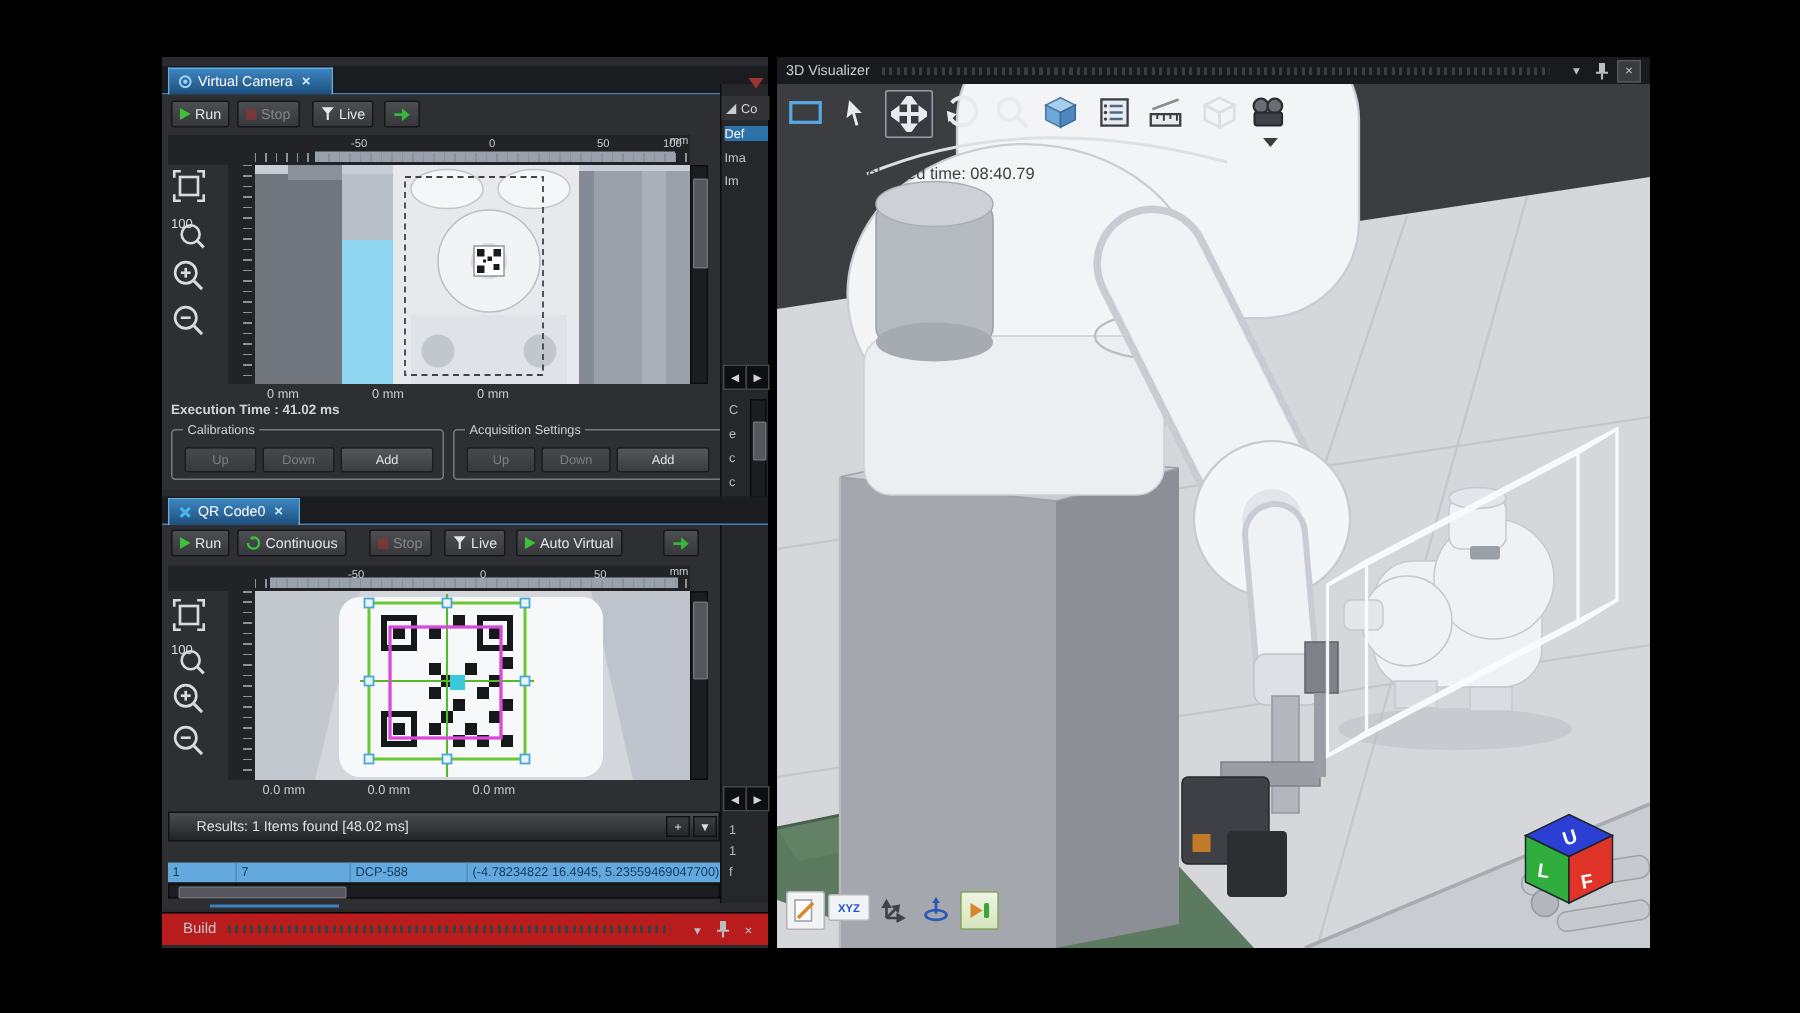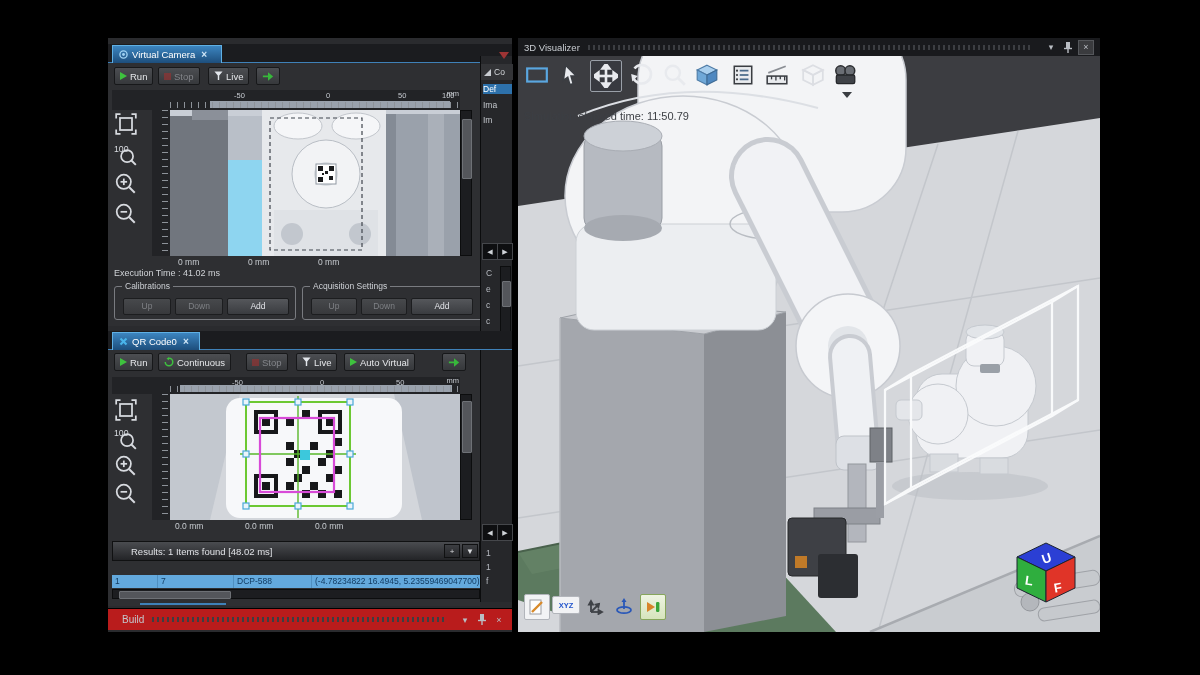--- a/index.html
+++ b/index.html
@@ -20,21 +20,21 @@
   .playtri{width:0;height:0;border-left:7px solid #3ec23e;border-top:4.5px solid transparent;border-bottom:4.5px solid transparent;}
   .stopsq{width:7px;height:7px;background:#8c3434;opacity:.75;}
   .ruler{background:#222326;}
   .ticks-h{position:absolute;bottom:2px;left:0;right:0;height:6px;
            background:repeating-linear-gradient(90deg,#8d9299 0 1px,transparent 1px 7px);}
   .band-h{position:absolute;bottom:2px;height:7px;background:#99a1ac;}
   .ticks-v{position:absolute;top:0;bottom:0;right:2px;width:6px;
            background:repeating-linear-gradient(180deg,#8d9299 0 1px,transparent 1px 7px);}
   .rlab{position:absolute;top:1px;font-size:7.5px;color:#c6cad0;}
   .mmlab{position:absolute;font-size:8.5px;color:#c8ccd1;}
-  .smalltext{font-size:9px;color:#d0d3d7;}
+  .smalltext{font-size:9px;color:#d0d3d7;font-weight:bold;}
   .gbox{position:absolute;border:1px solid #797b80;border-radius:3px;}
   .gtitle{position:absolute;top:-6px;left:7px;background:#2e2f32;padding:0 3px;font-size:8.5px;color:#cdd0d5;white-space:nowrap;}
   .gbtn{position:absolute;height:15px;background:linear-gradient(#55575b,#3a3c40);border:1px solid #1c1d1f;border-radius:2px;
         color:#e2e4e8;font-size:8.5px;text-align:center;line-height:14px;}
   .gbtn.disabled{color:#7e8085;background:linear-gradient(#47494c,#38393c);}
   .sbar{background:#1c1d20;border:1px solid #0c0d0e;}
   .thumb{position:absolute;background:#54565b;border:1px solid #6e7176;border-radius:1px;}
   .resbar{background:linear-gradient(#4a4c50,#232427);border:1px solid #101112;color:#dfe1e5;font-size:9.5px;
           display:flex;align-items:center;}
   .resbtn{position:absolute;width:16px;height:14px;background:linear-gradient(#3c3e42,#26272a);border:1px solid #101112;
@@ -570,21 +570,21 @@
     <svg width="26" height="24" viewBox="0 0 24 22">
       <circle cx="8" cy="7" r="4.5" fill="#6a6e74" stroke="#2c2e31" stroke-width="1.4"></circle>
       <circle cx="16.5" cy="7" r="4.5" fill="#6a6e74" stroke="#2c2e31" stroke-width="1.4"></circle>
       <rect x="4" y="11" width="17" height="8" rx="1.5" fill="#3f4247" stroke="#25272a" stroke-width="1.2"></rect>
       </svg>
   </div>
   <svg class="abs" style="left:842px;top:92px;" width="10" height="6" viewBox="0 0 10 6">
       <polygon points="0,0 10,0 5,6" fill="#3a3d42"></polygon>
     </svg>
 
-  <span class="abs" style="left:524px;top:110px;font-size:11px;color:#3c3f44;">Simulation elapsed time: 11:50.79</span>
+  <span class="abs" style="left:524px;top:110px;font-size:11px;color:#3c3f44;">Simulation elapsed time: 08:40.79</span>
 
   <div class="mini boxed" style="left:524px;top:594px;width:24px;">
     <svg width="16" height="16" viewBox="0 0 16 16">
         <rect x="1" y="1" width="11" height="14" fill="#fdfdfe" stroke="#9a9da3"></rect>
         <line x1="3" y1="13" x2="13" y2="3" stroke="#d88a2a" stroke-width="2.4"></line>
       </svg>
   </div>
   <div class="mini boxed" style="left:552px;top:596px;width:26px;height:16px;">
     <span style="font-size:7.5px;color:#2255cc;font-weight:bold;">XYZ</span>
   </div>

